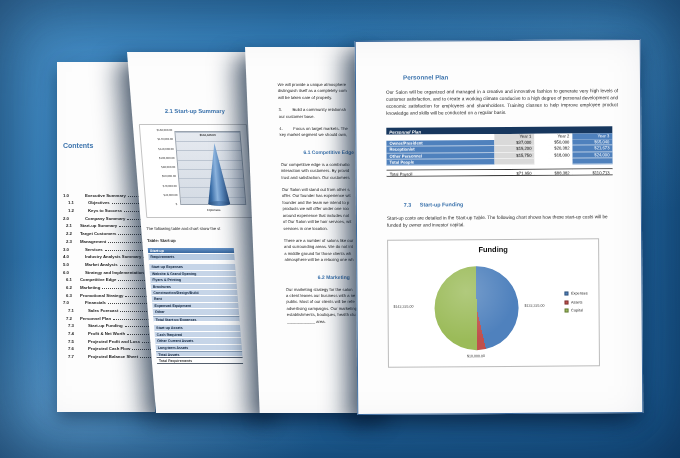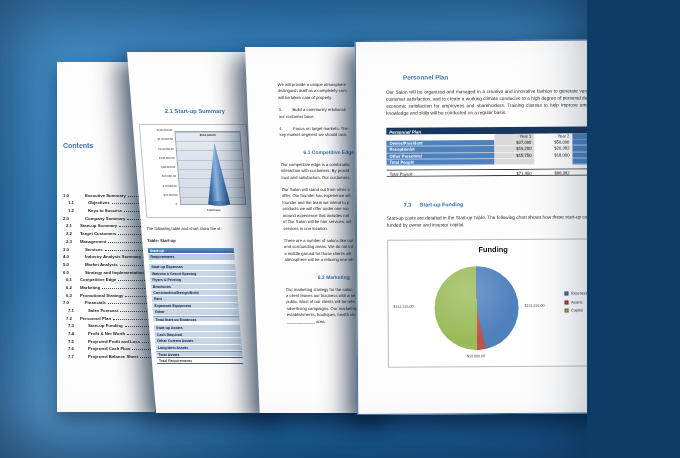--- a/index.html
+++ b/index.html
@@ -1,17 +1,17 @@
 <!DOCTYPE html>
 <html><head>
 <meta charset="utf-8">
 <style>
   html,body{margin:0;padding:0;background:#0d3c66;}
   *{box-sizing:border-box;font-family:"Liberation Sans",sans-serif;}
-  .scene{position:relative;width:587px;height:458px;overflow:hidden;
+  .scene{position:relative;width:680px;height:458px;overflow:hidden;
     background:
       radial-gradient(ellipse 60% 55% at 10% 90%, rgba(130,185,228,.55), transparent 62%),
       radial-gradient(ellipse 70% 60% at 88% 8%, rgba(95,165,215,.40), transparent 65%),
       linear-gradient(135deg,#4e97cf 0%,#3583bf 30%,#2871ac 58%,#1b5a92 100%);
     box-shadow: inset 0 0 90px rgba(4,28,56,.5);}
   .scene::after{content:"";position:absolute;inset:0;box-shadow:inset 0 0 60px rgba(6,32,62,.35);pointer-events:none;}
   .page{position:absolute;background:#fdfdfd;overflow:hidden;}
   .shadowed{box-shadow:-14px 10px 22px rgba(8,30,55,.5), 0 8px 18px rgba(5,25,50,.45);}
 
   

